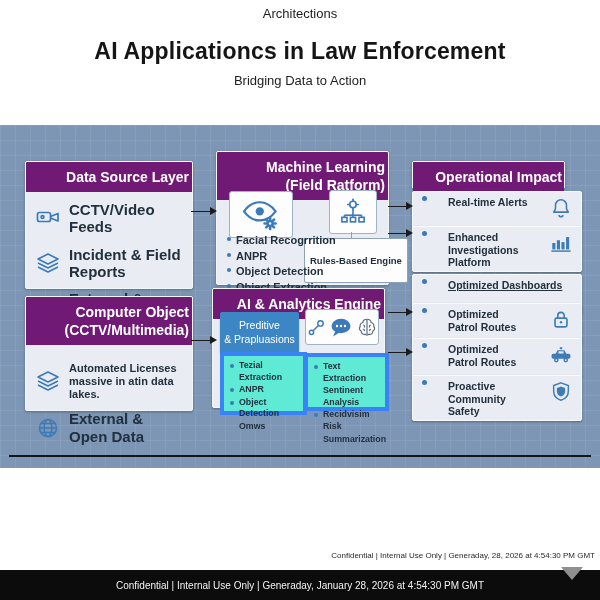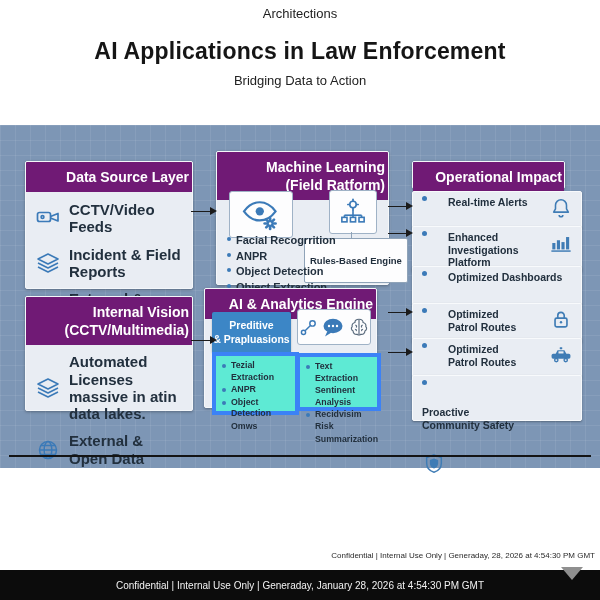--- a/index.html
+++ b/index.html
@@ -34,21 +34,21 @@
   .engine-label{position:absolute;background:#fdfdfe;border:1px solid #8fa3b8;border-radius:2px;
     font-size:9.5px;font-weight:600;color:#22303e;padding:16px 5px;white-space:nowrap;}
   .connector{position:absolute;width:0;border-left:1.4px solid #8fa3b8;}
 
   .bullets{position:absolute;font-size:11px;color:#22303e;font-weight:600;line-height:1.32;}
   .b-line{display:flex;gap:5px;align-items:flex-start;margin-bottom:1px;}
   .b-dot{flex:0 0 auto;width:4px;height:4px;border-radius:50%;background:#3b7ab8;margin-top:4px;}
   .b-dot.hidden{visibility:hidden;}
 
   
-  .subhead{position:absolute;background:#3c86c6;color:#fff;font-weight:bold;font-size:10.5px;
+  .subhead{position:absolute;background:#3c86c6;color:#fff;font-weight:normal;font-size:10.5px;
     text-align:center;line-height:1.35;display:flex;flex-direction:column;justify-content:center;
     border-radius:2px 2px 0 0;box-shadow:0 1px 2px rgba(0,0,0,.25);}
   .subbody{position:absolute;background:#5eead4;border:4px solid #3b82f6;}
   .subbody .bullets{position:static;padding:4px 4px 4px 6px;font-size:8.8px;}
 
   
   .impact{position:absolute;background:#e9edf3;border:1px solid #f8fafc;border-radius:2px;
     box-shadow:0 1px 2px rgba(0,0,0,.3);display:flex;align-items:flex-start;gap:21px;
     padding:4px 8px 4px 9px;font-size:10.5px;font-weight:600;color:#22303e;line-height:1.2;}
   .impact .dot{flex:0 0 auto;width:5px;height:5px;border-radius:50%;background:#3b7ab8;}
@@ -113,24 +113,24 @@
             <circle cx="10" cy="10" r="5.6"></circle>
             <line x1="14.2" y1="14.2" x2="20.5" y2="20.5" stroke-width="2.6" stroke-linecap="round"></line>
           </svg>
         </span>
         <span>External &amp; Open Data</span>
       </div>
     </div>
 
     <div class="panel" style="left:25px;top:171px;width:166px;height:113px;">
       <div class="panel-h">
-        <div>Internal Vision</div>
+        <div>Computer Object</div>
         <div>(CCTV/Multimedia)</div>
       </div>
-      <div class="row" style="margin-top:3px;font-size:15px;">
+      <div class="row" style="margin-top:12px;font-size:11px;">
         <span class="ic">
           <svg viewBox="0 0 24 24" fill="none" stroke="currentColor" stroke-width="1.6" stroke-linejoin="round">
             <path d="M12 3 L22 8 L12 13 L2 8 Z"></path>
             <path d="M2 12 l10 5 10-5"></path>
             <path d="M2 16 l10 5 10-5"></path>
           </svg>
         </span>
         <span style="max-width:112px;">Automated Licenses massive in atin data lakes.</span>
       </div>
       <div class="row">
@@ -204,21 +204,21 @@
             <span class="b-dot"></span>
             <span>Object Detection</span>
           </div>
         <div class="b-line">
             <span class="b-dot"></span>
             <span>Object Extraction</span>
           </div>
       </div>
     </div>
 
-    <div class="panel" style="left:204px;top:163px;width:171px;height:118px;">
+    <div class="panel" style="left:212px;top:163px;width:171px;height:118px;">
       <div class="panel-h">AI &amp; Analytics Engine</div>
 
       <div class="subhead" style="left:7px;top:23px;width:79px;height:40px;">
         <div>Preditive</div>
         <div>&amp; Prapluasions</div>
       </div>
       <div class="subbody" style="left:7px;top:63px;width:79px;height:55px;">
         <div class="bullets">
           <div class="b-line">
               <span class="b-dot"></span>
@@ -311,21 +311,21 @@
         <svg viewBox="0 0 24 24" fill="currentColor" stroke="none">
           <rect x="2.5" y="12" width="3.4" height="7"></rect>
           <rect x="7.5" y="9" width="3.4" height="10"></rect>
           <rect x="12.5" y="11" width="3.4" height="8"></rect>
           <rect x="17.5" y="5.5" width="3.4" height="13.5"></rect>
           <rect x="1.5" y="20" width="21" height="1.6"></rect>
         </svg>
       </span>
     </div>
 
-    <div class="impact" style="left:412px;top:141px;width:151px;height:30px;">
+    <div class="impact" style="left:412px;top:149px;width:151px;height:30px;text-decoration:underline;">
       <span class="dot"></span>
       <span class="lbl">Optimized Dashboards</span>
     </div>
 
     <div class="impact" style="left:412px;top:178px;width:151px;height:30px;">
       <span class="dot"></span>
       <span class="lbl">Optimized Patrol Routes</span>
       <span class="ic">
         <svg viewBox="0 0 24 24" fill="none" stroke="currentColor" stroke-width="1.8">
           <rect x="5.5" y="10" width="13" height="9.5" rx="1.8"></rect>
@@ -345,21 +345,21 @@
           <rect x="10.8" y="6.3" width="6.4" height="3" fill="#e9edf3"></rect>
           <rect x="2" y="9.5" width="24" height="6.2" rx="2"></rect>
           <circle cx="8" cy="17.5" r="3"></circle>
           <circle cx="20" cy="17.5" r="3"></circle>
           <circle cx="8" cy="17.5" r="1.2" fill="#e9edf3"></circle>
           <circle cx="20" cy="17.5" r="1.2" fill="#e9edf3"></circle>
         </svg>
       </span>
     </div>
 
-    <div class="impact" style="left:412px;top:250px;width:151px;height:36px;flex-direction:column;">
+    <div class="impact" style="left:412px;top:250px;width:151px;height:36px;">
       <span class="dot"></span>
       <span class="lbl" style="max-width:96px;">Proactive Community Safety</span>
       <span class="ic">
         <svg viewBox="0 0 24 24" fill="none" stroke="currentColor" stroke-width="1.6">
           <path d="M12 2 L20 5 V11 C20 16 16.8 19.7 12 21 C7.2 19.7 4 16 4 11 V5 Z"></path>
           <path d="M12 6 L16.5 7.7 V11.1 C16.5 14 14.7 16.1 12 17 C9.3 16.1 7.5 14 7.5 11.1 V7.7 Z" fill="currentColor" stroke="none"></path>
         </svg>
       </span>
     </div>
 

